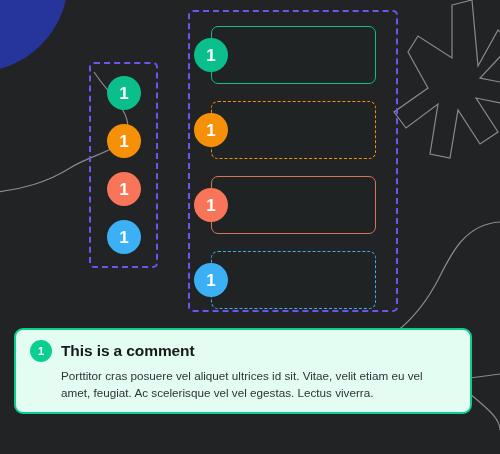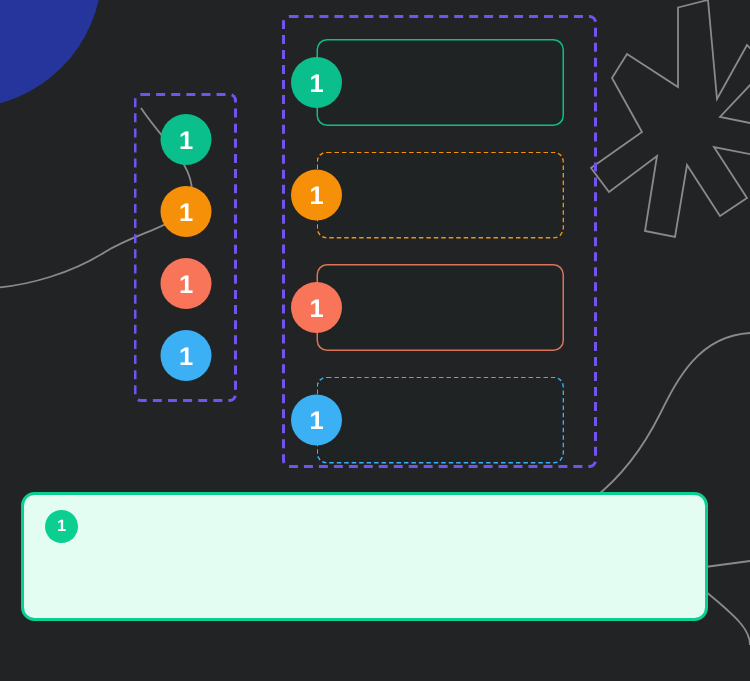--- a/index.html
+++ b/index.html
@@ -254,16 +254,18 @@
       </div>
     </div>
 
   </div>
 
   <div class="comment-card" style="background: rgb(228, 253, 242); border-color: rgb(10, 207, 145);">
     <div class="comment-head">
       <div class="comment-badge" style="background: rgb(10, 207, 145);">
         <span>1</span>
       </div>
-    </div>
+      <div class="comment-title">This is a comment</div>
+    </div>
+    <div class="comment-body">Porttitor cras posuere vel aliquet ultrices id sit. Vitae, velit etiam eu vel amet, feugiat. Ac scelerisque vel vel egestas. Lectus viverra.</div>
   </div>
 
 </div>
 
 </body></html>

